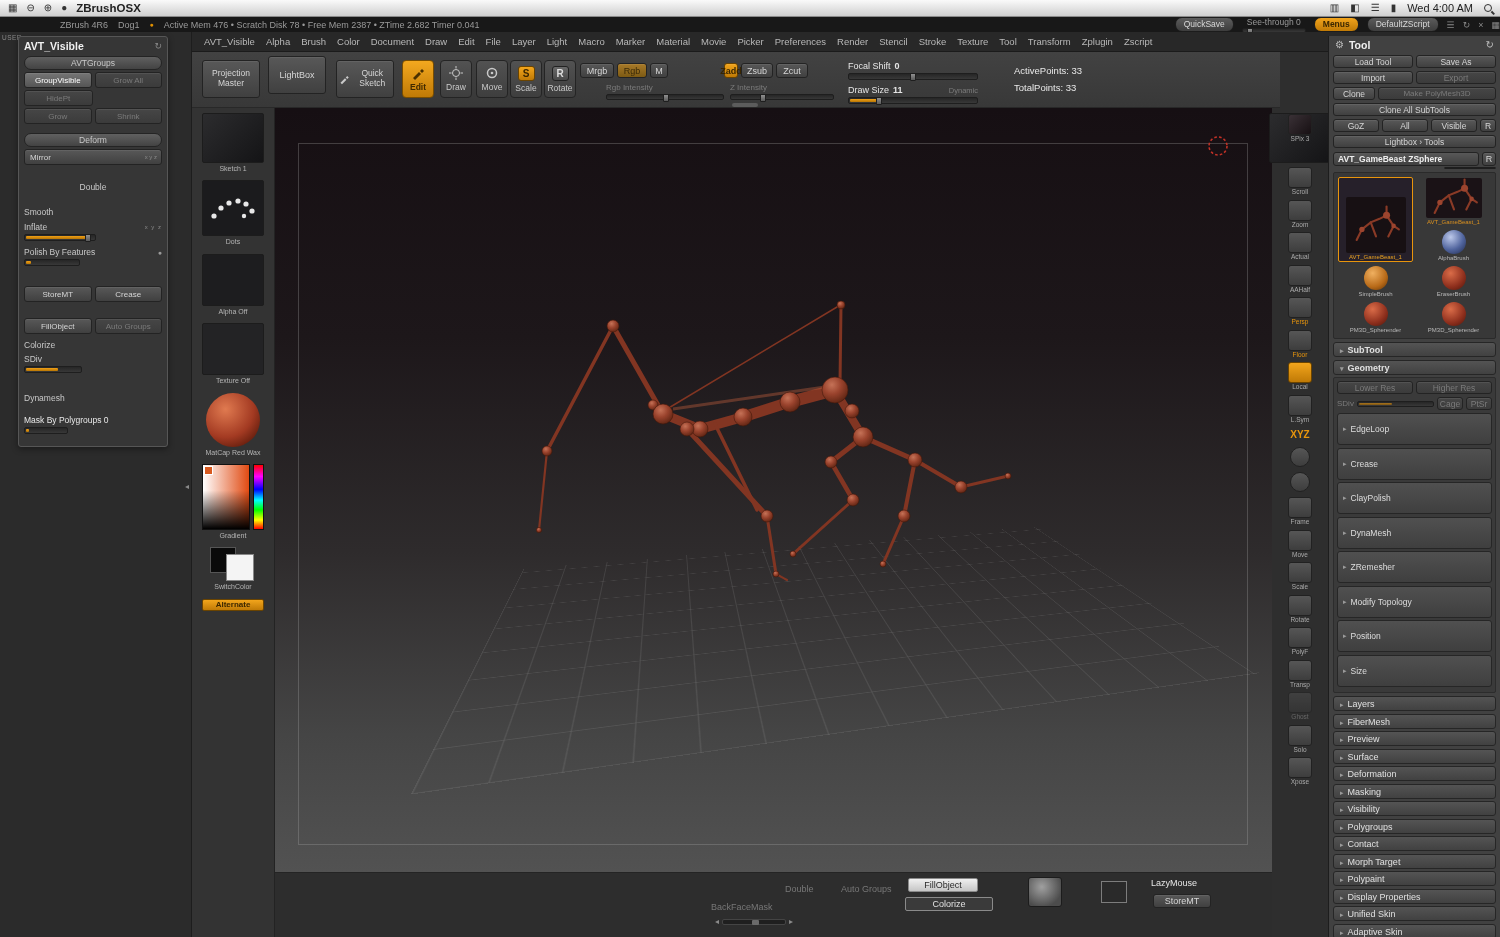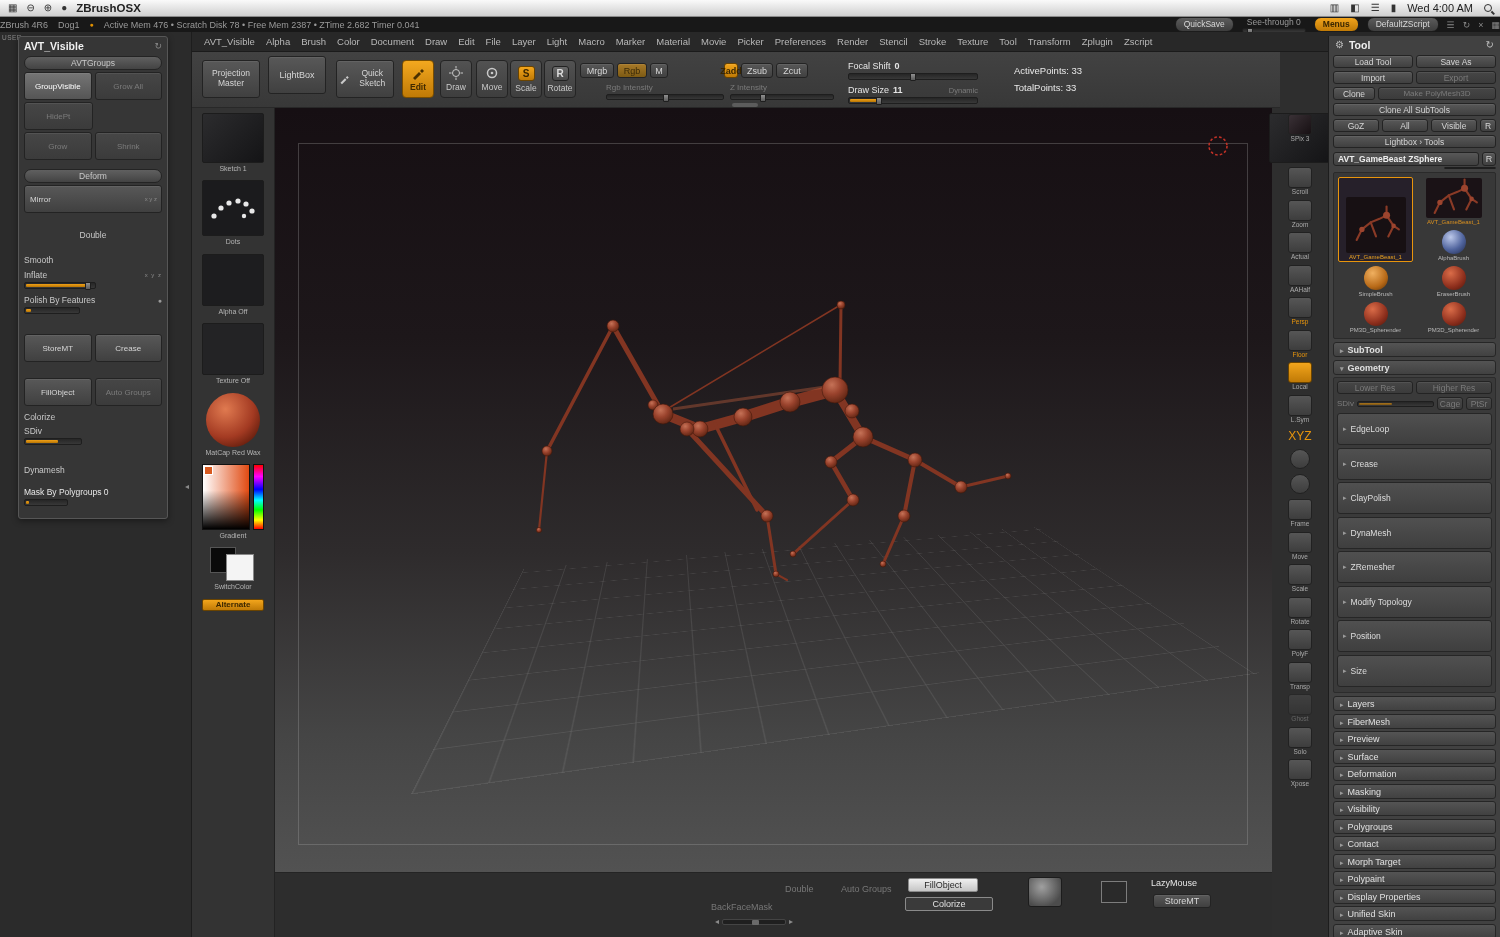--- a/index.html
+++ b/index.html
@@ -9,21 +9,21 @@
 .macbar{position:absolute;left:0;top:0;right:0;height:17px;background:linear-gradient(#fafafa,#cfcfcf);border-bottom:1px solid #8a8a8a;display:flex;align-items:center;color:#222;font-size:11px}
 .macbar .mb-group{display:flex;align-items:center;gap:9px;padding:0 8px}
 .macbar .mb-title{font-weight:bold;font-size:11.5px}
 .mb-ico{font-size:10px;color:#333;line-height:1}
 .mb-right{margin-left:auto;display:flex;align-items:center;gap:11px;padding-right:8px}
 .mag{width:8px;height:8px;border:1.5px solid #333;border-radius:50%;position:relative;display:inline-block}
 .mag::after{content:"";position:absolute;width:4px;height:1.5px;background:#333;left:6px;top:7px;transform:rotate(45deg)}
 
 
 .zbar{position:absolute;left:0;top:17px;right:0;height:15px;background:#181818;display:flex;align-items:center;font-size:9px;color:#9a9a9a}
-.zbar .zb-left{display:flex;align-items:center;gap:10px;}
+.zbar .zb-left{display:flex;align-items:center;gap:10px;padding-left:60px}
 .zbar .zb-dot{color:#e09000;font-size:7px}
 .zbar .zb-right{margin-left:auto;display:flex;align-items:center;gap:8px;}
 .pill{background:linear-gradient(#5c5c5c,#3d3d3d);border:1px solid #1c1c1c;border-radius:7px;color:#d8d8d8;font-size:8.5px;padding:1px 8px;line-height:1.2}
 .pill.accent{background:linear-gradient(#f2a41c,#c07a06);color:#3a2600;font-weight:bold}
 .seethru{display:flex;flex-direction:column;align-items:center;gap:1px}
 .zb-ico{color:#8a8a8a;font-size:9px}
 
 
 .menurow{position:absolute;left:192px;top:32px;right:0;height:20px;background:#282828;border-bottom:1px solid #1b1b1b;display:flex;align-items:center;gap:11px;padding-left:12px;font-size:9.5px;color:#b9b9b9;white-space:nowrap}
 .menuitem{cursor:default}
@@ -56,21 +56,21 @@
 
 
 .leftdock{position:absolute;left:0;top:32px;width:192px;bottom:0;background:#2b2b2b;border-right:1px solid #1d1d1d}
 .userlbl{position:absolute;left:2px;top:2px;font-size:6.5px;color:#8a8a8a;letter-spacing:.5px}
 .dockarrow{position:absolute;left:185px;top:450px;color:#8a8a8a;font-size:8px}
 .avtwin{position:absolute;left:18px;top:4px;width:150px;background:#363636;border:1px solid #565656;border-radius:3px;padding-bottom:10px;box-shadow:0 2px 6px rgba(0,0,0,.4)}
 .avtwin .titlerow{display:flex;align-items:center;padding:3px 5px 2px}
 .avtwin .title{font-size:10.5px;font-weight:bold;color:#f0f0f0;flex:1}
 .avtwin .body{padding:2px 5px}
 .g2{display:flex;gap:3px;margin-top:2px}
-.g2 .btn{flex:1;height:28px;font-size:8px}
+.g2 .btn{flex:1;height:16px;font-size:8px}
 .rowlbl{display:flex;align-items:center;font-size:8.5px;color:#c9c9c9;margin-top:3px}
 .rowlbl .axes{margin-left:auto;font-size:6px;color:#8a8a8a;letter-spacing:1px}
 .minislider{margin-top:2px;width:72px}
 
 
 .palette{position:absolute;left:192px;top:108px;width:83px;bottom:0;background:#333333;border-right:1px solid #232323;display:flex;flex-direction:column;align-items:center;padding-top:5px}
 .pal-item{display:flex;flex-direction:column;align-items:center;margin-bottom:7px}
 .pal-cap{font-size:7px;color:#b5b5b5;margin-top:2px;text-align:center;line-height:1.2;max-width:66px}
 .thumb{width:62px;height:50px;border:1px solid #1c1c1c;border-radius:2px;background:linear-gradient(135deg,#2c2c2e,#141416)}
 .thumb.dots{height:56px;background:#1b1b1d;display:flex;align-items:center;justify-content:center}
@@ -104,21 +104,21 @@
 
 
 .rightstrip{position:absolute;left:1272px;top:108px;width:56px;bottom:0;background:#2e2e2e;display:flex;flex-direction:column;align-items:center;padding-top:5px}
 .rs-item{display:flex;flex-direction:column;align-items:center;margin-bottom:4px}
 .rs-icon{width:24px;height:21px;background:linear-gradient(#565656,#3d3d3d);border:1px solid #212121;border-radius:3px}
 .rs-label{font-size:6.5px;color:#aaaaaa;margin-top:1px;line-height:1}
 .rs-item.thumb .rs-icon{background:linear-gradient(135deg,#3a3136,#171013)}
 .rs-item.fill .rs-icon{background:linear-gradient(#f2a51c,#c07a06);border-color:#6b4400}
 .rs-item.round .rs-icon{border-radius:50%;width:20px;height:20px}
 .rs-item.accent .rs-label{color:#e8950c}
-.rs-item.textonly .rs-label{color:#e8950c;font-size:12px;font-weight:normal;margin:3px 0}
+.rs-item.textonly .rs-label{color:#e8950c;font-size:10px;font-weight:bold;margin:3px 0}
 .rs-item.dim{opacity:.45}
 
 
 .toolpanel{position:absolute;left:1328px;top:36px;width:172px;bottom:0;background:#414141;border-left:1px solid #1d1d1d;display:flex;flex-direction:column;font-size:9px;overflow:hidden}
 .tp-header{display:flex;align-items:center;gap:5px;padding:2px 6px;height:17px;flex:none}
 .tp-header .t{font-size:10.5px;font-weight:bold;color:#f0f0f0;flex:1}
 .tp-header .ic{color:#bdbdbd;font-size:10px}
 .tp-rows{padding:2px 4px 0}
 .tp-row{display:flex;gap:3px;margin-bottom:3px}
 .tp-row .btn{flex:1;height:13px;font-size:8.5px;white-space:nowrap;overflow:hidden}

